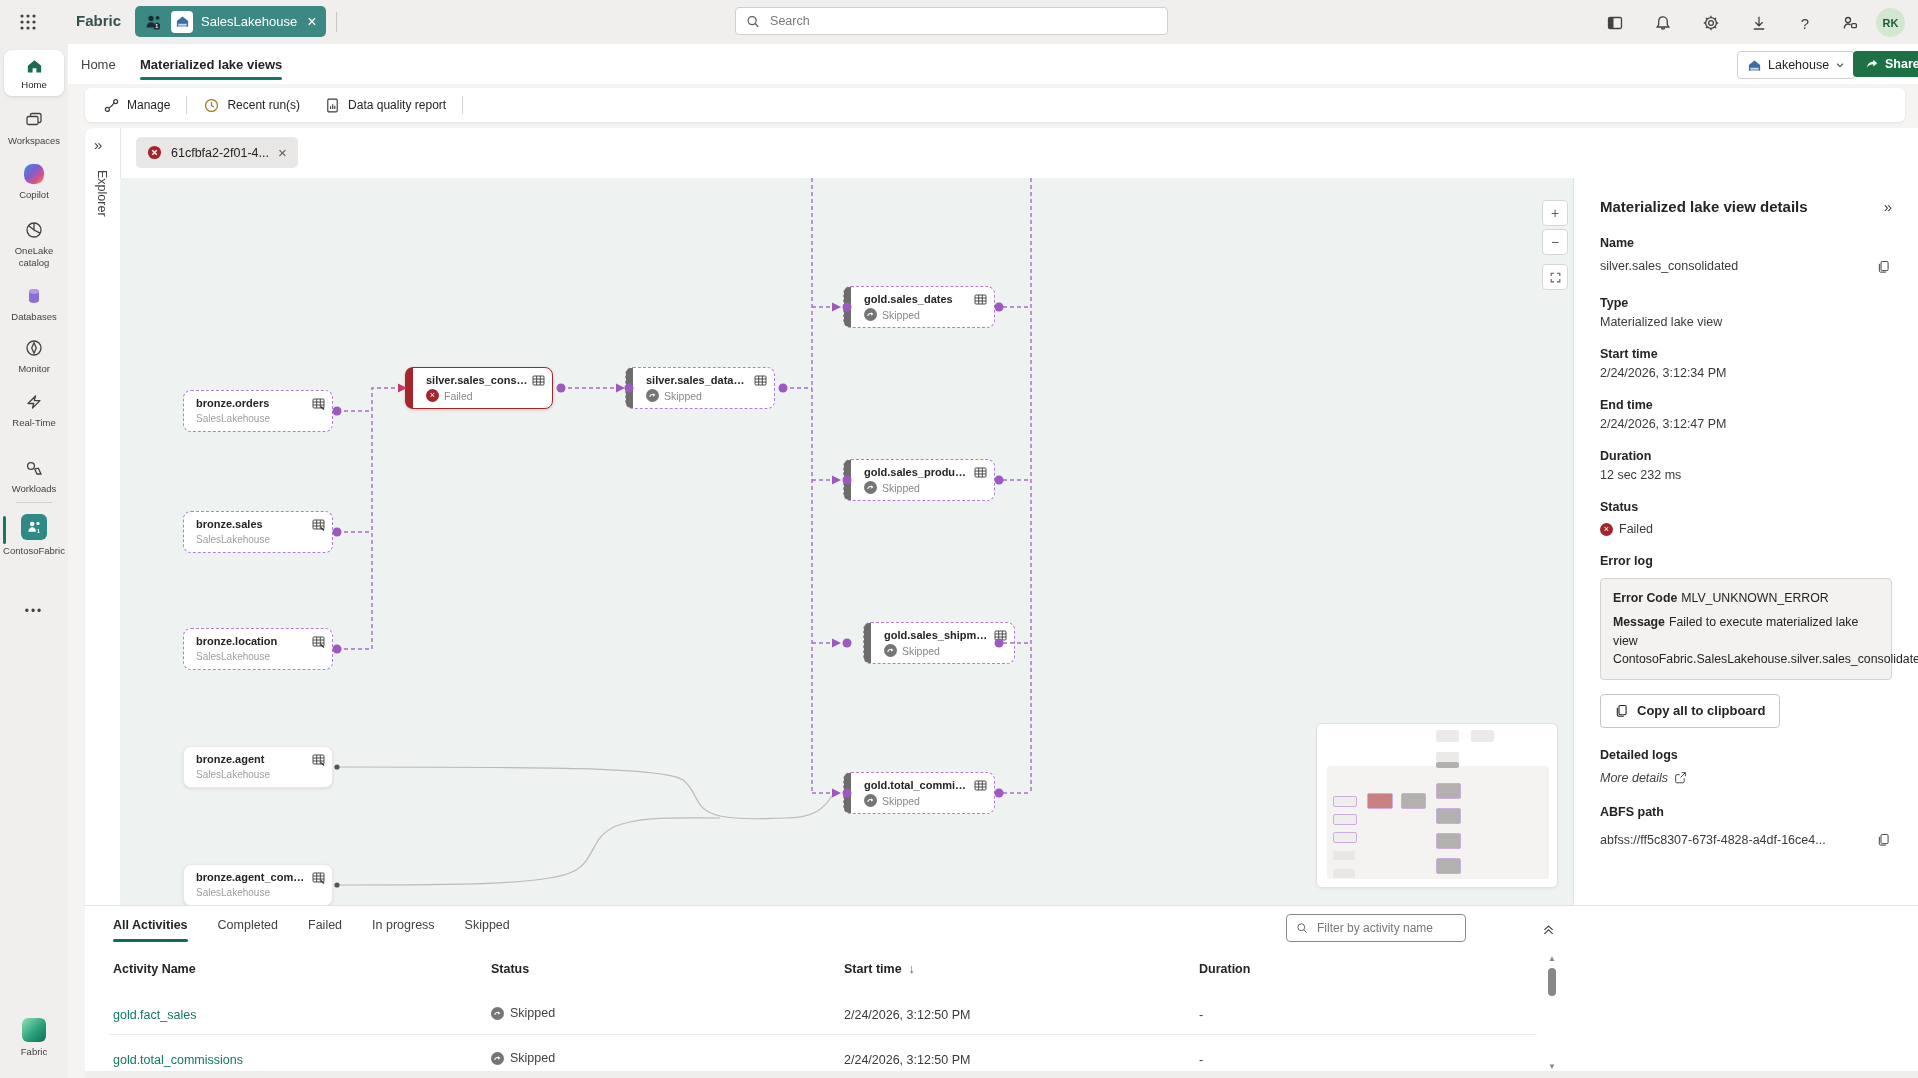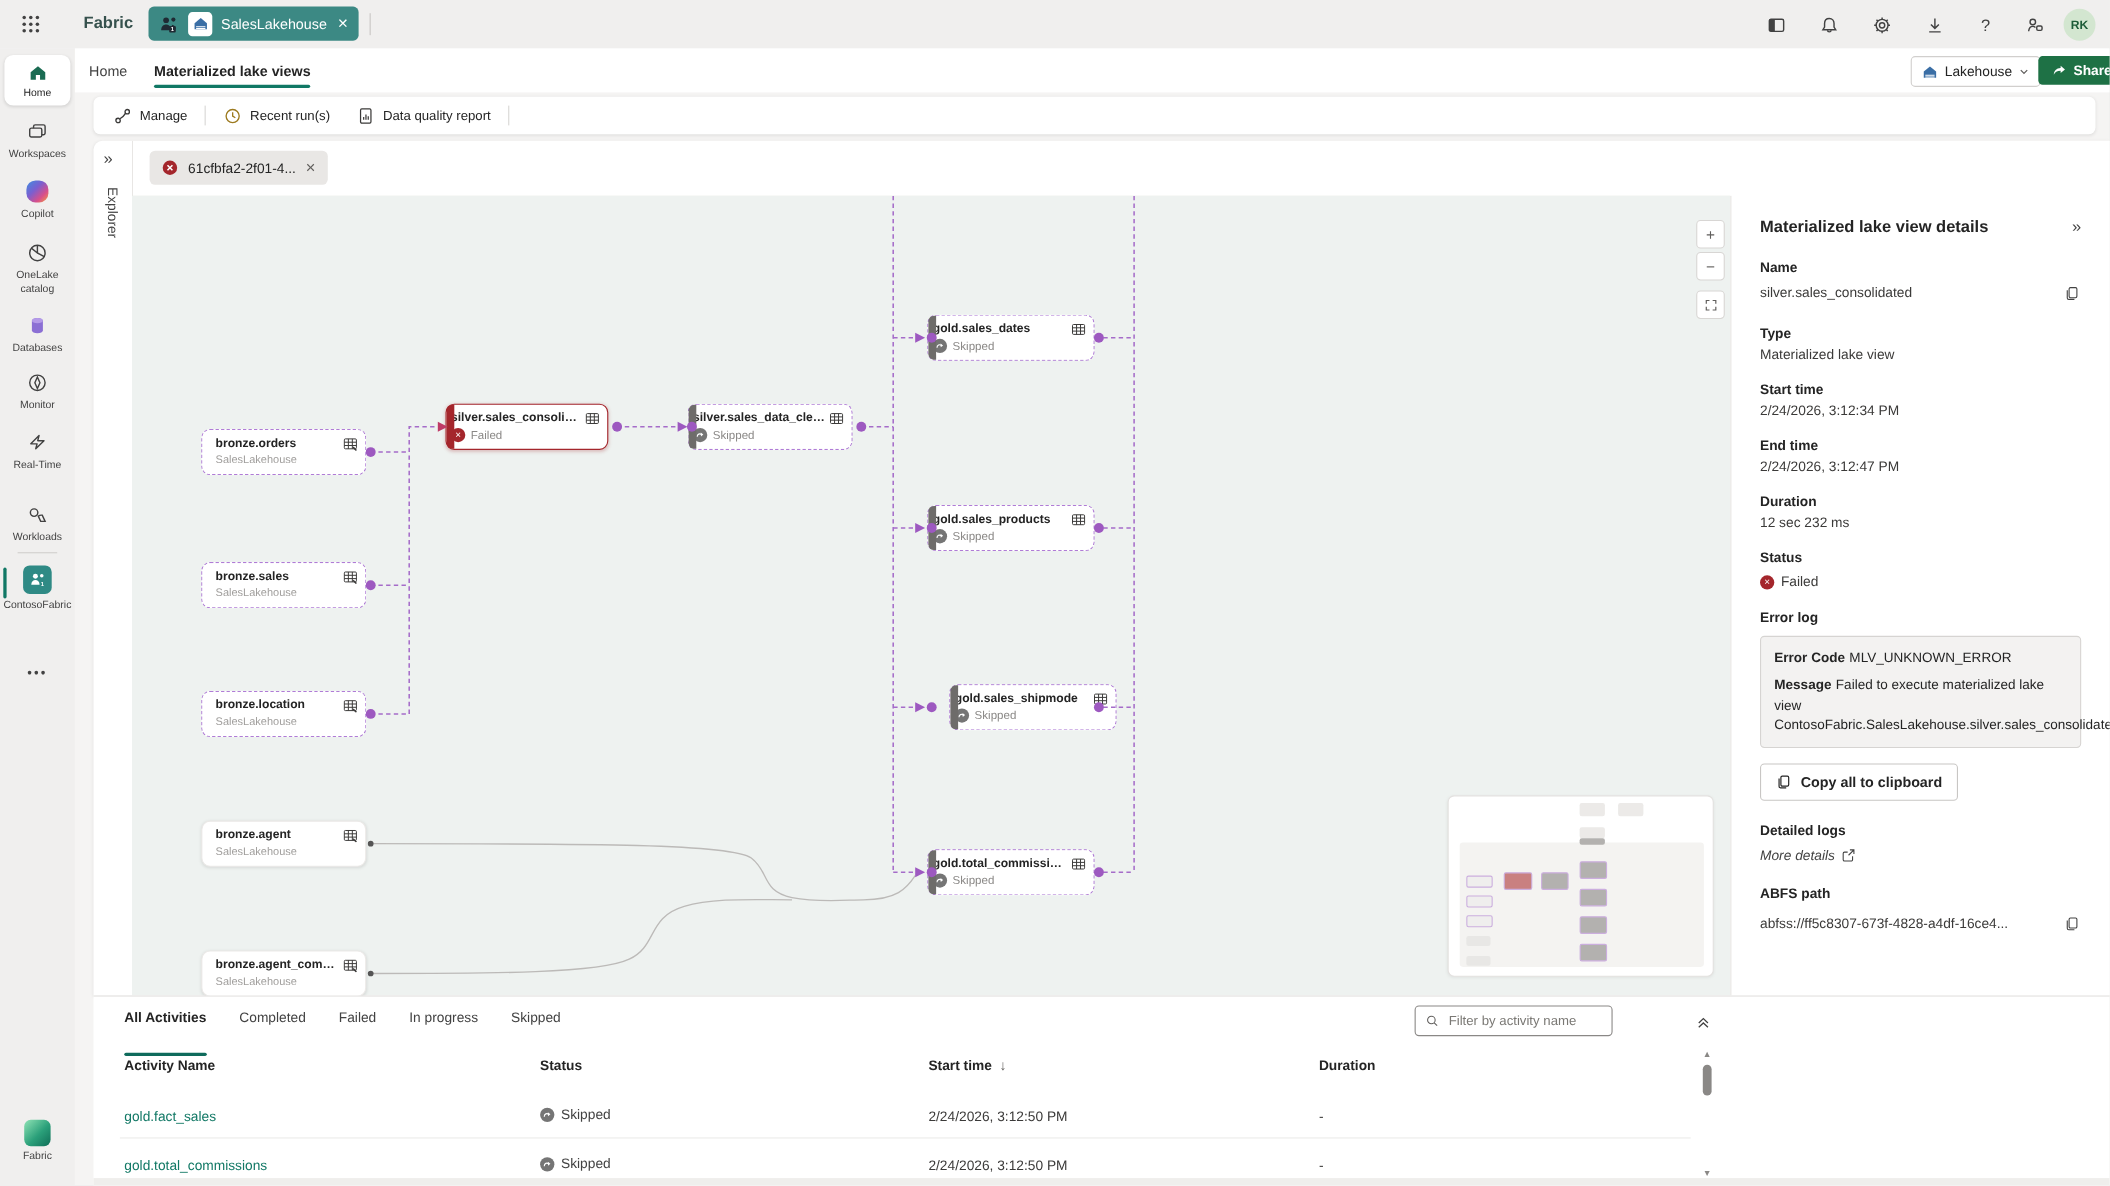--- a/index.html
+++ b/index.html
@@ -54,21 +54,21 @@
   
   .canvas{position:absolute;left:35px;top:50px;width:1453px;height:727px;background:#eef2f0;overflow:hidden;}
   .edges{position:absolute;left:0;top:0;z-index:3;pointer-events:none;}
   .node{position:absolute;z-index:2;width:150px;height:42px;background:#fff;border:1.4px dashed #b07cd6;border-radius:8px;box-sizing:border-box;cursor:pointer;}
   .node--plain{border:1px solid #ebe9e7;box-shadow:0 1px 3px rgba(0,0,0,.1);}
   .node--failed{border:1.8px solid #a4262c;box-shadow:0 1px 3px rgba(164,38,44,.25);}
   .node .bar{position:absolute;left:0;top:0;bottom:0;width:7px;border-radius:5px 0 0 5px;}
   .node--failed .bar{background:#a4262c;}
   .node--skipped .bar{background:#6e6c6a;}
   .node-inner{padding:6px 24px 0 12px;}
-  .node--failed .node-inner,.node--skipped .node-inner{padding-left:4px;}
+  .node--failed .node-inner,.node--skipped .node-inner{padding-left:20px;}
   .node-title{font-size:11px;font-weight:bold;color:#242424;white-space:nowrap;overflow:hidden;text-overflow:ellipsis;display:block;}
   .node-sub{font-size:10px;color:#a09e9c;margin-top:4px;}
   .node-status{display:flex;align-items:center;gap:5px;font-size:10.5px;color:#8a8886;margin-top:3px;}
   .st{width:13px;height:13px;border-radius:50%;display:flex;align-items:center;justify-content:center;flex:none;}
   .st--failed{background:#a4262c;color:#fff;font-size:9px;line-height:1;}
   .st--skip{background:#757575;}
   .tbl-ic{position:absolute;right:7px;top:6px;}
   .zoombtns{position:absolute;left:1422px;top:22px;z-index:5;display:flex;flex-direction:column;gap:3px;}
   .zbtn{width:26px;height:26px;background:#fff;border:1px solid #d8d6d4;border-radius:4px;display:flex;align-items:center;justify-content:center;font-size:14px;color:#605e5c;cursor:pointer;box-sizing:border-box;}
   .minimap{position:absolute;left:1196px;top:545px;width:240px;height:163px;background:#fff;border:1px solid #e3e1df;border-radius:6px;z-index:4;box-shadow:0 1px 3px rgba(0,0,0,.06);cursor:pointer;}
@@ -87,21 +87,21 @@
   .status-row{display:flex;align-items:center;gap:6px;margin-top:8px;font-size:12.5px;color:#3b3a39;}
   .errbox{margin-top:10px;background:#f3f2f1;border:1px solid #d6d4d2;border-radius:4px;padding:10px 12px;font-size:12.3px;color:#242424;line-height:1.5;}
   .errbox p{margin:0;}
   .errbox p + p{margin-top:6px;}
   .errbox b{margin-right:4px;}
   .copyall{margin-top:14px;display:inline-flex;align-items:center;gap:8px;height:32px;padding:0 13px;background:#fff;border:1px solid #c8c6c4;border-radius:4px;font-size:13px;font-weight:bold;color:#242424;cursor:pointer;}
   .morelink{display:inline-flex;align-items:center;gap:6px;margin-top:9px;font-size:12.5px;color:#424242;cursor:pointer;font-style:italic;}
   
   .activities{position:absolute;left:85px;top:905px;width:1833px;height:173px;background:#fff;border-top:1px solid #e3e1df;}
   .act-tabs{position:absolute;left:28px;top:12px;display:flex;gap:30px;font-size:12.5px;color:#424242;}
-  .act-tab{position:relative;padding-bottom:28px;cursor:pointer;}
+  .act-tab{position:relative;padding-bottom:10px;cursor:pointer;}
   .act-tab.active{font-weight:bold;color:#242424;}
   .act-tab.active::after{content:"";position:absolute;left:0;right:0;bottom:0;height:3px;border-radius:2px;background:#0f6b5c;}
   .filter{position:absolute;left:1201px;top:8px;width:180px;height:28px;border:1px solid #8a8886;border-radius:4px;background:#fff;display:flex;align-items:center;gap:7px;padding:0 9px;box-sizing:border-box;}
   .filter input{border:none;outline:none;width:100%;font-size:12px;color:#424242;font-family:"Liberation Sans",sans-serif;background:transparent;}
   .filter input::placeholder{color:#7a7874;}
   .panel-collapse{position:absolute;left:1452px;top:12px;width:22px;height:22px;display:flex;align-items:center;justify-content:center;cursor:pointer;}
   .col-h{position:absolute;top:56px;font-size:12.5px;font-weight:bold;color:#242424;}
   .cell{position:absolute;font-size:12.5px;color:#3b3a39;}
   .cell-link{color:#117865;cursor:pointer;}
   .cell-status{display:flex;align-items:center;gap:6px;color:#424242;}
@@ -144,20 +144,27 @@
       <span class="mini-tile">
         <svg width="15" height="15" viewBox="0 0 16 16">
             <path d="M2 7.5 8 2.6 14 7.5v6H2z" fill="#3a6ea5"></path>
             <path d="M3.5 11h9M3.5 12.8h9" stroke="#ffffff" stroke-width="1"></path>
           </svg>
       </span>
       <span class="ws-tab-label">SalesLakehouse</span>
       <span class="ws-close">×</span>
     </div>
     <div class="tab-div"></div>
+    <div class="search">
+      <svg width="15" height="15" viewBox="0 0 16 16" fill="none" stroke="#605e5c" stroke-width="1.4">
+          <circle cx="7" cy="7" r="4.6"></circle>
+          <path d="M10.5 10.5 14 14"></path>
+        </svg>
+      <input placeholder="Search" style="">
+    </div>
     <div class="top-ic" style="left:1605px">
       <svg width="18" height="18" viewBox="0 0 18 18" fill="none" stroke="#424242" stroke-width="1.3">
           <rect x="2.5" y="3.5" width="13" height="11" rx="1.5"></rect>
           <rect x="2.5" y="3.5" width="5" height="11" fill="#424242" stroke="none"></rect>
         </svg>
     </div>
     <div class="top-ic" style="left:1653px">
       <svg width="18" height="18" viewBox="0 0 18 18" fill="none" stroke="#424242" stroke-width="1.3">
           <path d="M9 2.8c-2.7 0-4.3 1.9-4.3 4.6v3.2L3.2 13h11.6l-1.5-2.4V7.4c0-2.7-1.6-4.6-4.3-4.6z"></path>
           <path d="M7.4 13.4a1.6 1.6 0 0 0 3.2 0"></path>

